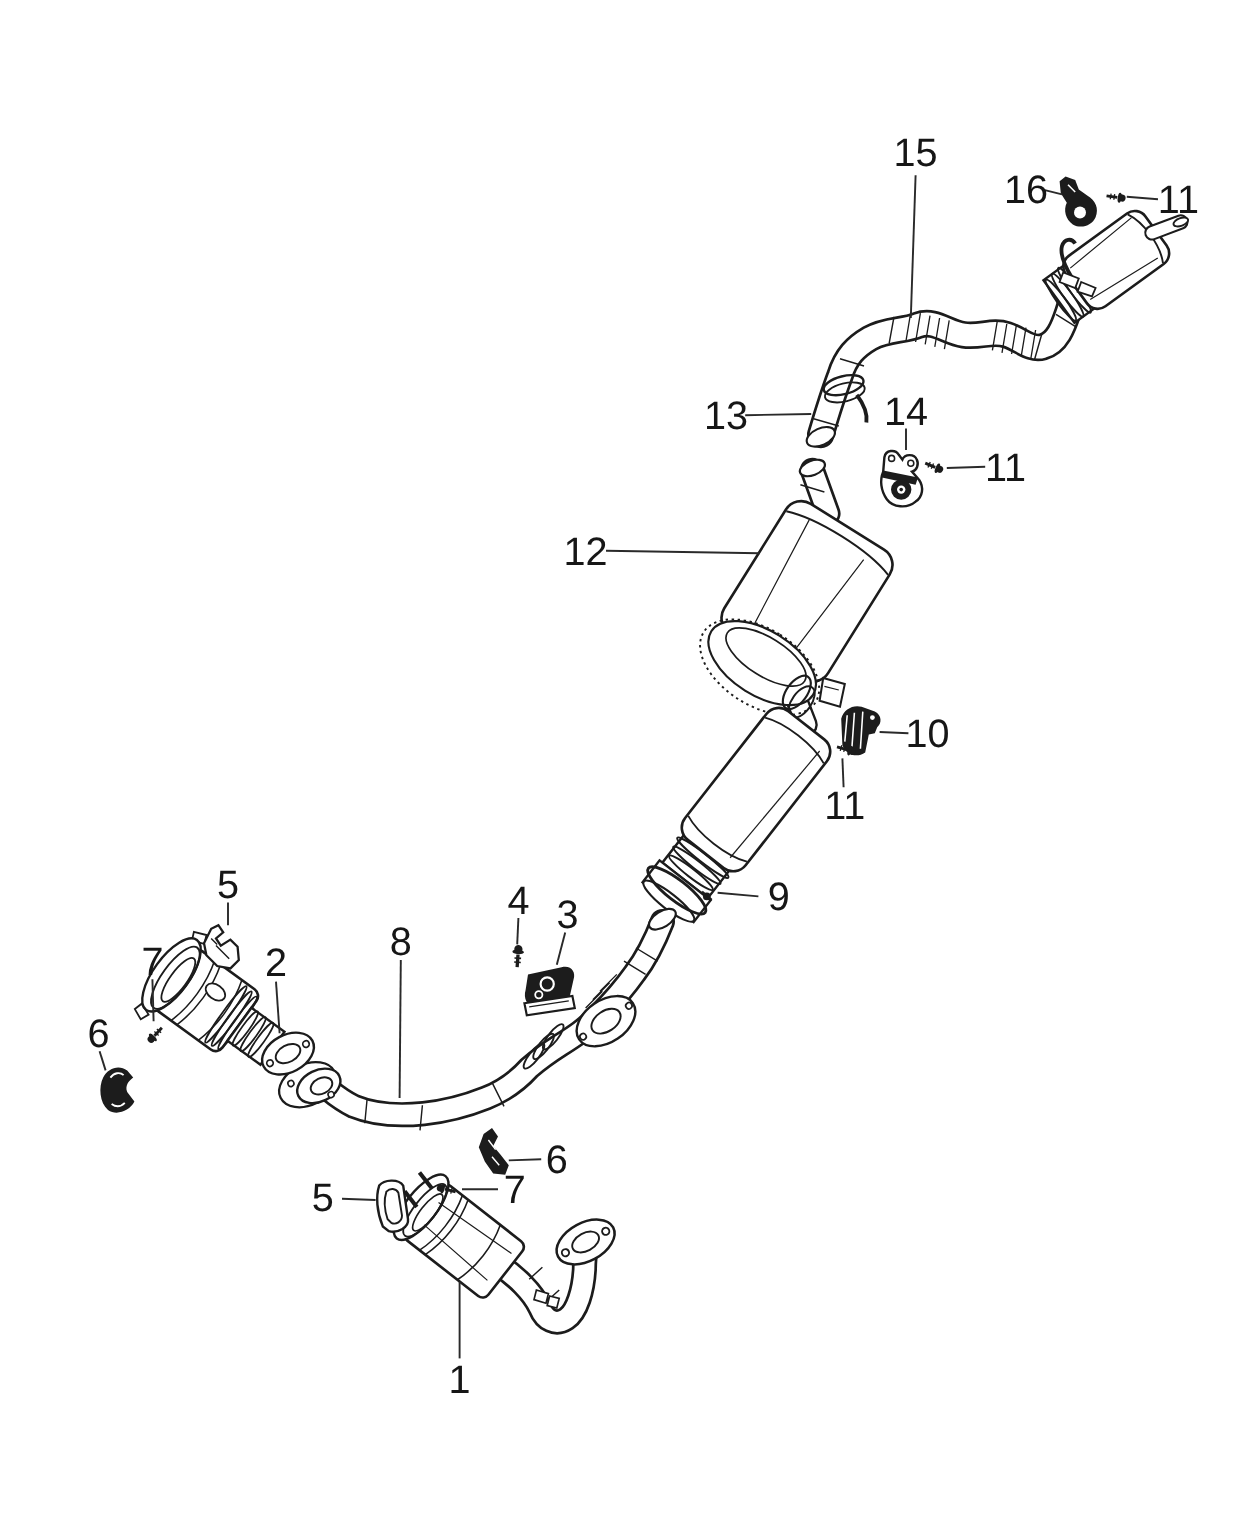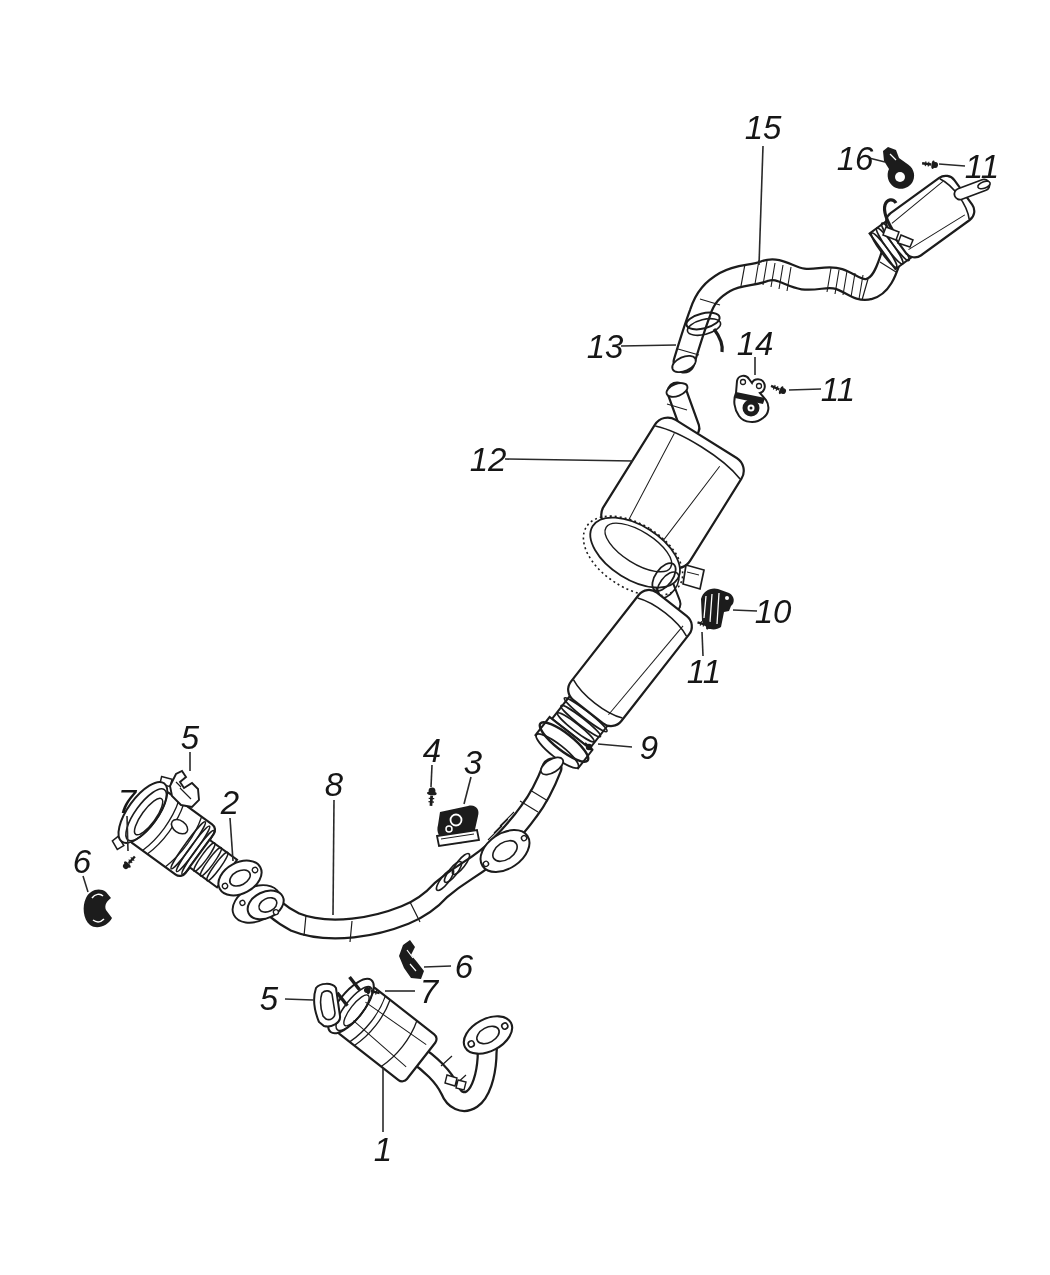--- a/index.html
+++ b/index.html
@@ -1,17 +1,17 @@
 <!DOCTYPE html>
 <html><head>
 <meta charset="utf-8">
 <title>Exploded Parts Diagram</title>
 <style>
   html,body{margin:0;padding:0;background:#ffffff;}
-  .stage{width:1050px;height:1275px;position:relative;background:#ffffff;overflow:hidden;font-style:italic;}
+  .stage{width:1050px;height:1275px;position:relative;background:#ffffff;overflow:hidden;}
   svg{display:block;}
   .lbl{font-family:"Liberation Sans",sans-serif;font-size:33px;fill:#161616;}
   .leader{stroke:#2a2a2a;stroke-width:1.6;fill:none;}
   .po{stroke:#1c1c1c;fill:none;stroke-linecap:round;stroke-linejoin:round;}
   .pi{stroke:#ffffff;fill:none;stroke-linecap:round;stroke-linejoin:round;}
   .ln{stroke:#1c1c1c;fill:none;}
   .wt{stroke:#ffffff;fill:none;}
   .blk{fill:#1c1c1c;stroke:none;}
   .wh{fill:#ffffff;stroke:#1c1c1c;}
 </style>

